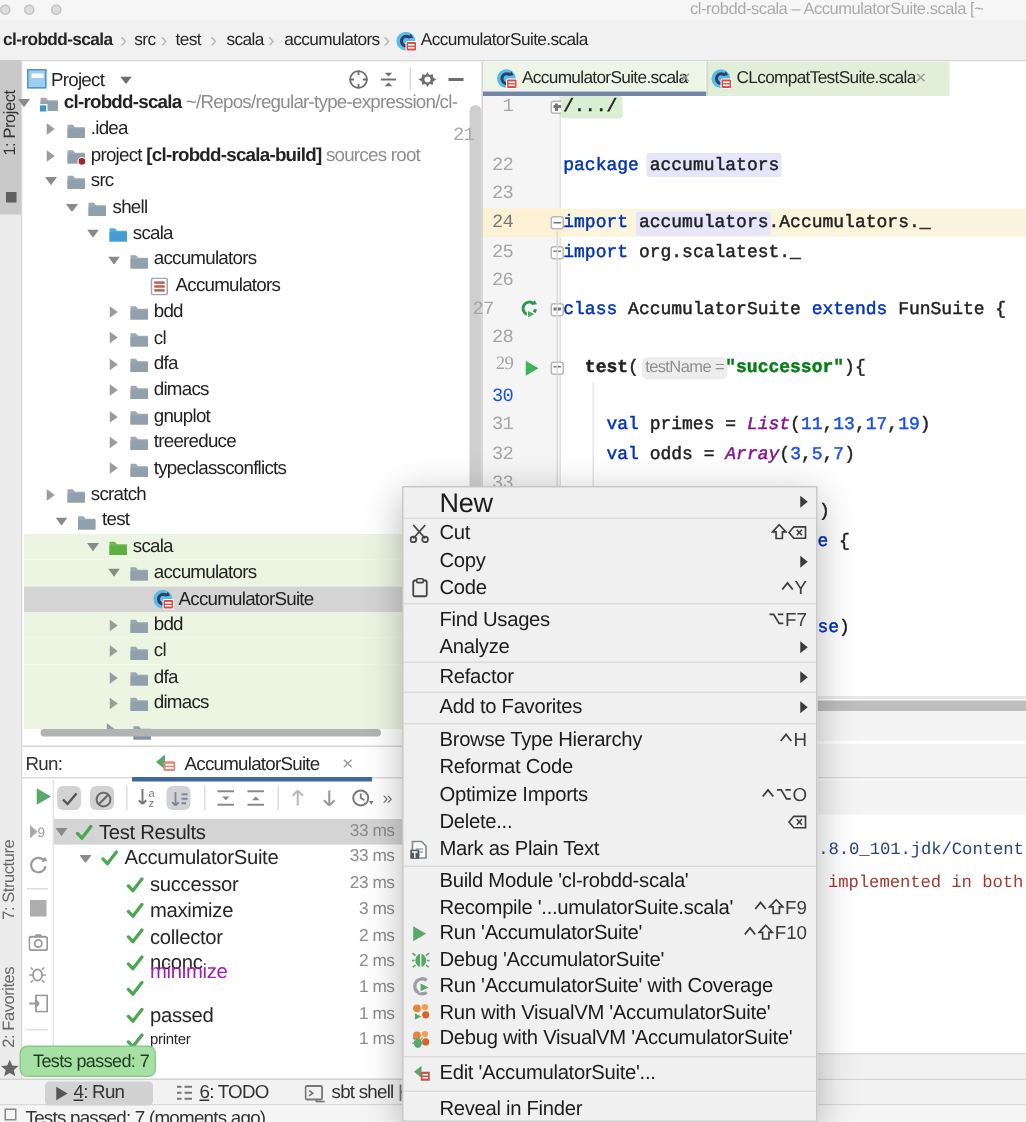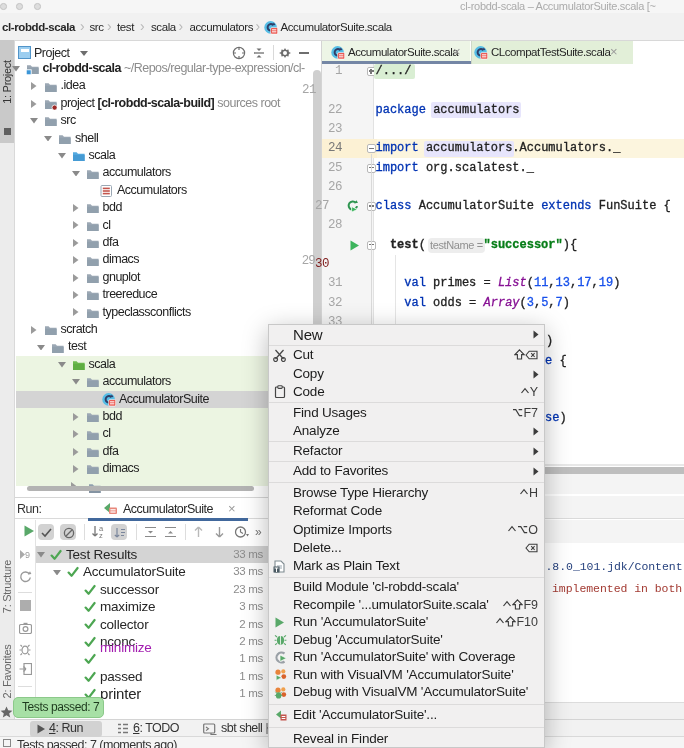--- a/index.html
+++ b/index.html
@@ -307,22 +307,22 @@
 <div class="ab" style="left:322px;top:139.2px;width:55px;height:19.3px;background:#FCF1D4"></div>
 <div class="ab" style="left:302px;top:62.0px;width:40px;height:19.3px;line-height:19.3px;text-align:right;font-family:'Liberation Mono',monospace;font-size:12.5px;letter-spacing:-0.5px;color:#A6A6A6">1</div>
 <div class="ab" style="left:302px;top:81.3px;width:40px;height:19.3px;line-height:19.3px;text-align:left;font-family:'Liberation Mono',monospace;font-size:12.5px;letter-spacing:-0.5px;color:#A6A6A6">21</div>
 <div class="ab" style="left:302px;top:100.6px;width:40px;height:19.3px;line-height:19.3px;text-align:right;font-family:'Liberation Mono',monospace;font-size:12.5px;letter-spacing:-0.5px;color:#A6A6A6">22</div>
 <div class="ab" style="left:302px;top:119.9px;width:40px;height:19.3px;line-height:19.3px;text-align:right;font-family:'Liberation Mono',monospace;font-size:12.5px;letter-spacing:-0.5px;color:#A6A6A6">23</div>
 <div class="ab" style="left:302px;top:139.2px;width:40px;height:19.3px;line-height:19.3px;text-align:right;font-family:'Liberation Mono',monospace;font-size:12.5px;letter-spacing:-0.5px;color:#787878">24</div>
 <div class="ab" style="left:302px;top:158.5px;width:40px;height:19.3px;line-height:19.3px;text-align:right;font-family:'Liberation Mono',monospace;font-size:12.5px;letter-spacing:-0.5px;color:#A6A6A6">25</div>
 <div class="ab" style="left:302px;top:177.8px;width:40px;height:19.3px;line-height:19.3px;text-align:right;font-family:'Liberation Mono',monospace;font-size:12.5px;letter-spacing:-0.5px;color:#A6A6A6">26</div>
 <div class="ab" style="left:302px;top:197.1px;width:40px;height:19.3px;line-height:19.3px;text-align:center;font-family:'Liberation Mono',monospace;font-size:12.5px;letter-spacing:-0.5px;color:#A6A6A6">27</div>
 <div class="ab" style="left:302px;top:216.4px;width:40px;height:19.3px;line-height:19.3px;text-align:right;font-family:'Liberation Mono',monospace;font-size:12.5px;letter-spacing:-0.5px;color:#A6A6A6">28</div>
-<div class="ab" style="left:302px;top:251px;width:40px;height:19.3px;line-height:19.3px;text-align:left;font-family:Liberation Sans, sans-serif;font-size:12.5px;letter-spacing:-0.5px;color:#A6A6A6">29</div>
-<div class="ab" style="left:302px;top:255.0px;width:40px;height:19.3px;line-height:19.3px;text-align:center;font-family:'Liberation Mono',monospace;font-size:12.5px;letter-spacing:-0.5px;color:#7f1d1d">30</div>
+<div class="ab" style="left:302px;top:233px;width:40px;height:19.3px;line-height:19.3px;text-align:right;font-family:Liberation Serif, serif;font-size:12.5px;letter-spacing:-0.5px;color:#A6A6A6">29</div>
+<div class="ab" style="left:302px;top:255.0px;width:40px;height:19.3px;line-height:19.3px;text-align:right;font-family:'Liberation Mono',monospace;font-size:12.5px;letter-spacing:-0.5px;color:#1d4ed8">30</div>
 <div class="ab" style="left:302px;top:274.3px;width:40px;height:19.3px;line-height:19.3px;text-align:right;font-family:'Liberation Mono',monospace;font-size:12.5px;letter-spacing:-0.5px;color:#A6A6A6">31</div>
 <div class="ab" style="left:302px;top:293.6px;width:40px;height:19.3px;line-height:19.3px;text-align:right;font-family:'Liberation Mono',monospace;font-size:12.5px;letter-spacing:-0.5px;color:#A6A6A6">32</div>
 <div class="ab" style="left:302px;top:312.9px;width:40px;height:19.3px;line-height:19.3px;text-align:right;font-family:'Liberation Mono',monospace;font-size:12.5px;letter-spacing:-0.5px;color:#A6A6A6">33</div>
 <svg style="position:absolute;left:346px;top:200.25px" width="13" height="13" viewBox="0 0 13 13">
     <path d="M9.8 2.6 A4.2 4.2 0 1 0 11 6.2" fill="none" stroke="#2E9550" stroke-width="2.0"></path>
     <path d="M8.2 3.4 L12 2.8 L10.4 0.2 Z" fill="#2E9550"></path>
     <path d="M5.6 6.6 L11.4 9.4 L5.6 12.2 Z" fill="#3CB45C" stroke="#fff" stroke-width="0.8"></path>
   </svg>
 <svg style="position:absolute;left:349px;top:239.85000000000002px" width="11" height="11" viewBox="0 0 11 11">
     <path d="M1.5 0.5 L10 5.5 L1.5 10.5 Z" fill="#3CB45C"></path>
@@ -488,21 +488,21 @@
 <div class="ab" style="left:100px;top:639px;height:17.4px;line-height:17.4px;font-size:13.5px;letter-spacing:-0.2px;color:#a21caf;white-space:pre">minimize</div>
 <div class="ab" style="left:200px;top:650.4px;width:63px;height:17.4px;line-height:17.4px;text-align:right;font-size:11.5px;letter-spacing:-0.3px;color:#8C8C8C">1 ms</div>
 <svg style="position:absolute;left:84px;top:670.5px" width="12" height="12" viewBox="0 0 12 12">
     <path d="M1.6 6.6000000000000005 L4.5600000000000005 9.8 L10.6 2" fill="none" stroke="#4DA652" stroke-width="2.2" stroke-linecap="round" stroke-linejoin="round"></path>
   </svg>
 <div class="ab" style="left:100px;top:667.8px;height:17.4px;line-height:17.4px;font-size:13.5px;letter-spacing:-0.2px;color:#262626;white-space:pre">passed</div>
 <div class="ab" style="left:200px;top:667.8px;width:63px;height:17.4px;line-height:17.4px;text-align:right;font-size:11.5px;letter-spacing:-0.3px;color:#8C8C8C">1 ms</div>
 <svg style="position:absolute;left:84px;top:687.9000000000001px" width="12" height="12" viewBox="0 0 12 12">
     <path d="M1.6 6.6000000000000005 L4.5600000000000005 9.8 L10.6 2" fill="none" stroke="#4DA652" stroke-width="2.2" stroke-linecap="round" stroke-linejoin="round"></path>
   </svg>
-<div class="ab" style="left:100px;top:685.2px;height:17.4px;line-height:17.4px;font-size:15px;letter-spacing:-0.2px;color:#262626;white-space:pre">printer</div>
+<div class="ab" style="left:100px;top:685.2px;height:17.4px;line-height:17.4px;font-size:10px;letter-spacing:-0.2px;color:#262626;white-space:pre">printer</div>
 <div class="ab" style="left:200px;top:685.2px;width:63px;height:17.4px;line-height:17.4px;text-align:right;font-size:11.5px;letter-spacing:-0.3px;color:#8C8C8C">1 ms</div>
 <div class="ab" style="left:0;top:719px;width:684px;height:18px;background:#F2F2F2;border-top:1px solid #D4D4D4;border-bottom:1px solid #D9D9D9;box-sizing:border-box"></div>
 <div class="ab" style="left:0;top:737px;width:684px;height:11px;background:#F5F5F5"></div>
 <div class="ab" style="left:30px;top:720.5px;width:72px;height:16px;background:#D2D2D2;border-radius:3px"></div>
 <svg style="position:absolute;left:36px;top:723.5px" width="10" height="10" viewBox="0 0 10 10">
     <path d="M1.5 0.5 L9 5 L1.5 9.5 Z" fill="#555"></path>
   </svg>
 <div class="ab ui" style="left:49px;top:720px;height:17px;line-height:17px;color:#333"><span style="text-decoration:underline">4</span>: Run</div>
 <svg style="position:absolute;left:117px;top:723px" width="12" height="11" viewBox="0 0 12 11">
     <path d="M1 1.5 H4 M1 5.5 H4 M1 9.5 H4 M6 1.5 H11 M6 5.5 H11 M6 9.5 H11" stroke="#777" stroke-width="1.3"></path>
@@ -516,21 +516,21 @@
 <div class="ab ui" style="left:221px;top:720px;height:17px;line-height:17px;color:#333">sbt shell</div>
 <svg style="position:absolute;left:265px;top:722px" width="10" height="13" viewBox="0 0 10 13">
     <path d="M2 1 V12 M2 7 C2 4.5 7 5.5 7 3" stroke="#777" stroke-width="1.2" fill="none"></path>
     <path d="M7 5 V3 M7 3 L5.3 4.2 M7 3 L8.7 4.2" stroke="#777" stroke-width="1.1" fill="none"></path>
   </svg>
 <div class="ab ui" style="left:279px;top:720px;height:17px;line-height:17px;color:#333"><span style="text-decoration:underline">9</span>: Git</div>
 <div class="ab" style="left:3px;top:739px;width:8px;height:8px;border:1px solid #888;box-sizing:border-box"></div>
 <div class="ab ui" style="left:17px;top:738px;height:14px;line-height:14px;color:#333">Tests passed: 7 (moments ago)</div>
 <div class="ab" style="left:545px;top:702px;width:139px;height:17px;background:#F1F1F1;border-top:1px solid #DCDCDC;box-sizing:border-box"></div>
 <div class="ab" style="left:267.5px;top:324px;width:277.5px;height:424px;background:#F1F0F0;border:1px solid #C8C8C8;box-sizing:border-box;box-shadow:0 6px 24px rgba(0,0,0,0.28)"></div>
-<div class="ab" style="left:293px;top:325.5px;height:25px;line-height:18px;font-size:15px;letter-spacing:-0.2px;color:#1c1c1c;white-space:pre">New</div>
+<div class="ab" style="left:293px;top:325.5px;height:25px;line-height:18px;font-size:18px;letter-spacing:-0.2px;color:#1c1c1c;white-space:pre">New</div>
 <svg style="position:absolute;left:533px;top:330.0px" width="6" height="9" viewBox="0 0 6 9">
     <path d="M0.5 0.5 L5.5 4.5 L0.5 8.5 Z" fill="#3c3c3c"></path>
   </svg>
 <div class="ab" style="left:268.5px;top:344.5px;width:275.5px;height:1px;background:#DCDBDB"></div>
 <svg style="position:absolute;left:273px;top:348.5px" width="13" height="13" viewBox="0 0 13 13">
     <path d="M2.5 1 L10.5 10" stroke="#444" stroke-width="1.2"></path>
     <path d="M10.5 1 L2.5 10" stroke="#444" stroke-width="1.2"></path>
     <circle cx="2.6" cy="10.6" r="1.9" fill="none" stroke="#444" stroke-width="1.2"></circle>
     <circle cx="10.4" cy="10.6" r="1.9" fill="none" stroke="#444" stroke-width="1.2"></circle>
   </svg>

